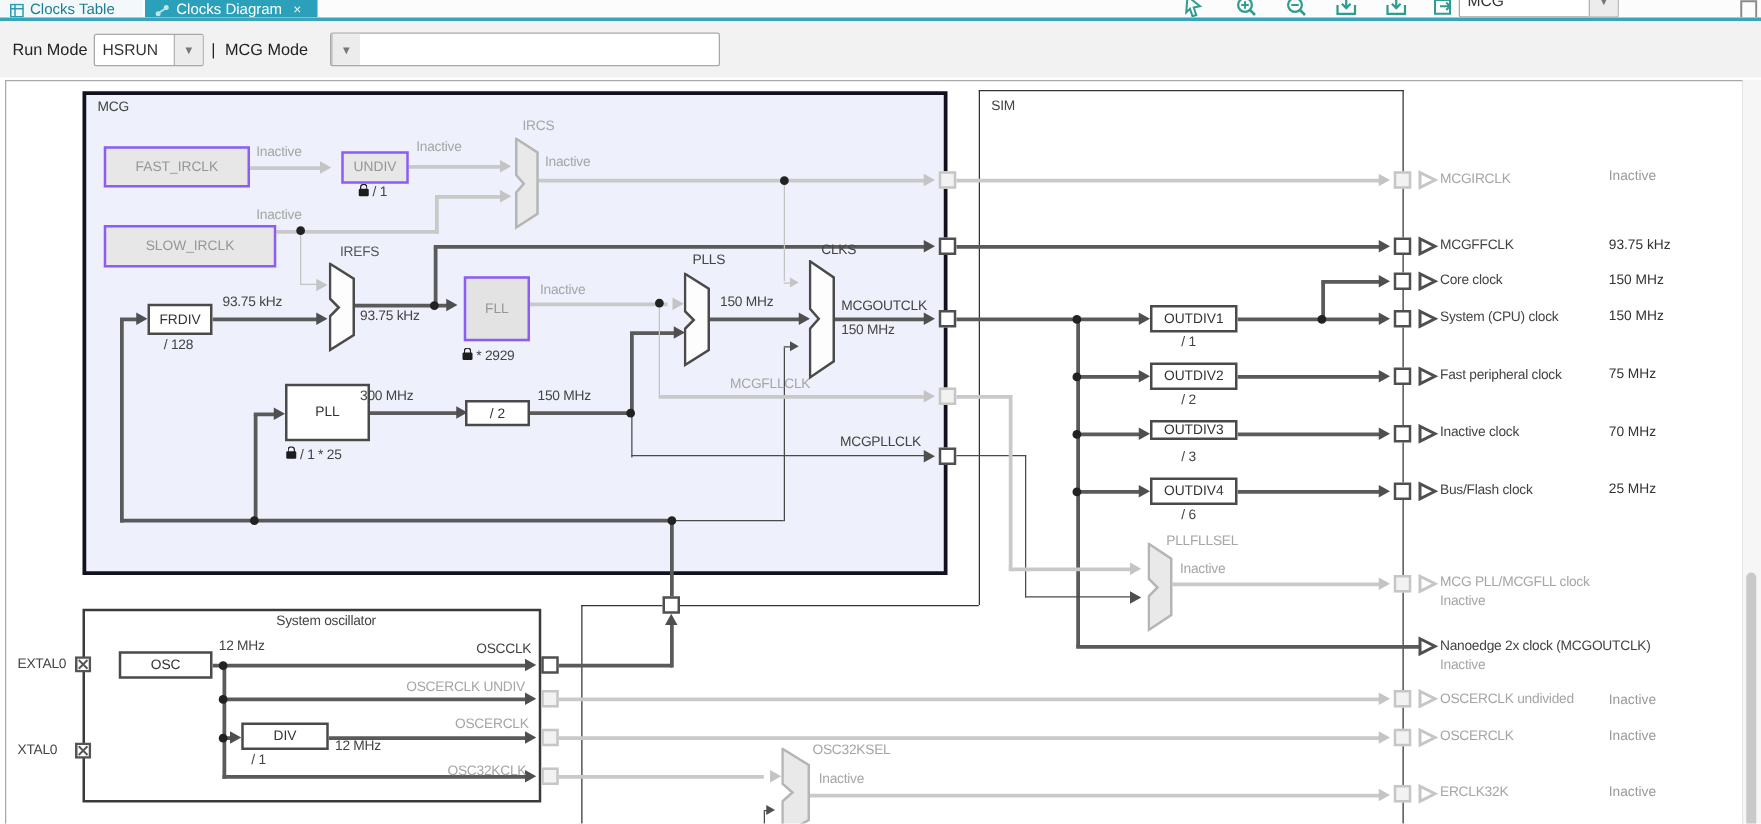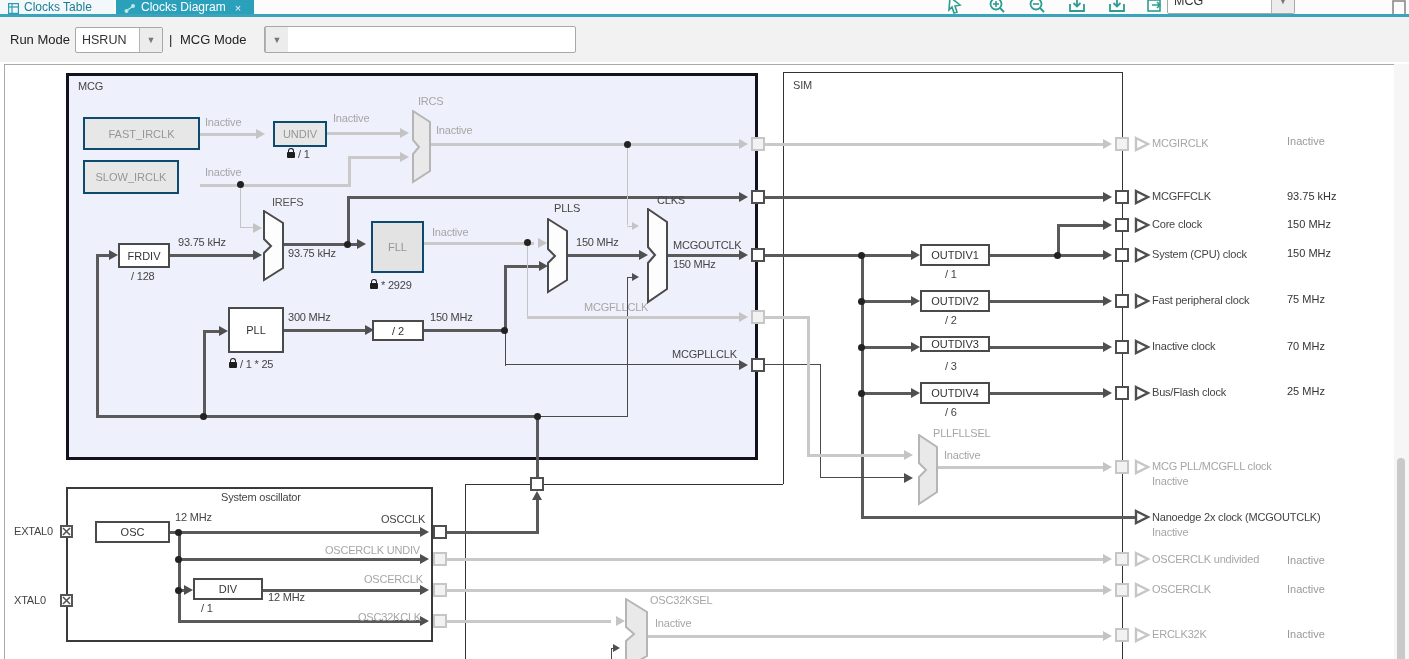--- a/index.html
+++ b/index.html
@@ -33,21 +33,21 @@
   .ar{position:absolute;width:0;height:0;border-top:5px solid transparent;border-bottom:5px solid transparent;border-left:9px solid #4f4f4f;}
   .arg{position:absolute;width:0;height:0;border-top:5px solid transparent;border-bottom:5px solid transparent;border-left:9px solid #c4c4c4;}
   .aru{position:absolute;width:0;height:0;border-left:5px solid transparent;border-right:5px solid transparent;border-bottom:9px solid #4f4f4f;}
   
   .pin{position:absolute;width:10px;height:10px;border:2px solid #4f4f4f;background:#fff;}
   .ping{position:absolute;width:10px;height:10px;border:2px solid #c6c6c6;background:#f2f2f2;}
   
   .dot{position:absolute;width:7px;height:7px;border-radius:50%;background:#222;}
   
   .bx{position:absolute;background:#fff;border:2px solid #4a4a4a;color:#333;font-size:11px;display:flex;align-items:center;justify-content:center;box-sizing:border-box;}
-  .bxi{position:absolute;background:#e7e7e7;border:2px solid #0c4a6e;color:#969696;font-size:11px;display:flex;align-items:center;justify-content:center;box-sizing:border-box;}
+  .bxi{position:absolute;background:#e7e7e7;border:2px solid #8b5cf6;color:#969696;font-size:11px;display:flex;align-items:center;justify-content:center;box-sizing:border-box;}
   
   .lb{position:absolute;font-size:11px;color:#444;white-space:nowrap;letter-spacing:-0.2px;}
   .lbg{position:absolute;font-size:11px;color:#a6a6a6;white-space:nowrap;letter-spacing:-0.2px;}
   .val{position:absolute;font-size:11px;color:#333;white-space:nowrap;}
   .valg{position:absolute;font-size:11px;color:#9a9a9a;white-space:nowrap;}
   
   .lock{display:inline-block;position:relative;width:8px;height:6px;background:#1d1d1d;border-radius:1px;margin-right:3px;}
   .lock:before{content:"";position:absolute;top:-4px;left:1px;width:4px;height:4px;border:1.5px solid #1d1d1d;border-bottom:none;border-radius:3px 3px 0 0;}
   
   #mcgblock{position:absolute;left:66px;top:73px;width:692px;height:387px;background:#eef1fb;border:3px solid #12121e;box-sizing:border-box;}
@@ -311,39 +311,39 @@
 
     <div class="bxi" style="left:83px;top:117px;width:117px;height:33px">
           <span>FAST_IRCLK</span>
         </div>
     <div class="lbg" style="left:205px;top:116px">Inactive</div>
     <div class="bxi" style="left:273px;top:121px;width:54px;height:26px">
           <span>UNDIV</span>
         </div>
     <div class="lb" style="left:287px;top:148px"><span class="lock"></span><span>/ 1</span></div>
     <div class="lbg" style="left:333px;top:112px">Inactive</div>
-    <div class="bxi" style="left:83px;top:160px;width:96px;height:34px">
+    <div class="bxi" style="left:83px;top:180px;width:138px;height:34px">
           <span>SLOW_IRCLK</span>
         </div>
     <div class="lbg" style="left:205px;top:166px">Inactive</div>
     <div class="lbg" style="left:418px;top:95px">IRCS</div>
     <div class="lbg" style="left:436px;top:124px">Inactive</div>
     <div class="bx" style="left:118px;top:243px;width:52px;height:25px">
           <span>FRDIV</span>
         </div>
     <div class="lb" style="left:131px;top:270px">/ 128</div>
     <div class="lb" style="left:178px;top:236px">93.75 kHz</div>
     <div class="lbg" style="left:272px;top:196px;color:#555">IREFS</div>
     <div class="lb" style="left:288px;top:247px">93.75 kHz</div>
     <div class="bxi" style="left:371px;top:221px;width:53px;height:52px;background:#e3e3e3">
           <span>FLL</span>
         </div>
     <div class="lbg" style="left:432px;top:226px">Inactive</div>
     <div class="lb" style="left:370px;top:279px"><span class="lock"></span><span>* 2929</span></div>
-    <div class="bx" style="left:228px;top:307px;width:56px;height:46px">
+    <div class="bx" style="left:228px;top:307px;width:68px;height:46px">
           <span>PLL</span>
         </div>
     <div class="lb" style="left:229px;top:358px"><span class="lock"></span><span>/ 1 * 25</span></div>
     <div class="lb" style="left:288px;top:311px">300 MHz</div>
     <div class="bx" style="left:372px;top:320px;width:52px;height:21px">
           <span>/ 2</span>
         </div>
     <div class="lb" style="left:430px;top:311px">150 MHz</div>
     <div class="lb" style="left:554px;top:202px">PLLS</div>
     <div class="lb" style="left:576px;top:236px">150 MHz</div>

